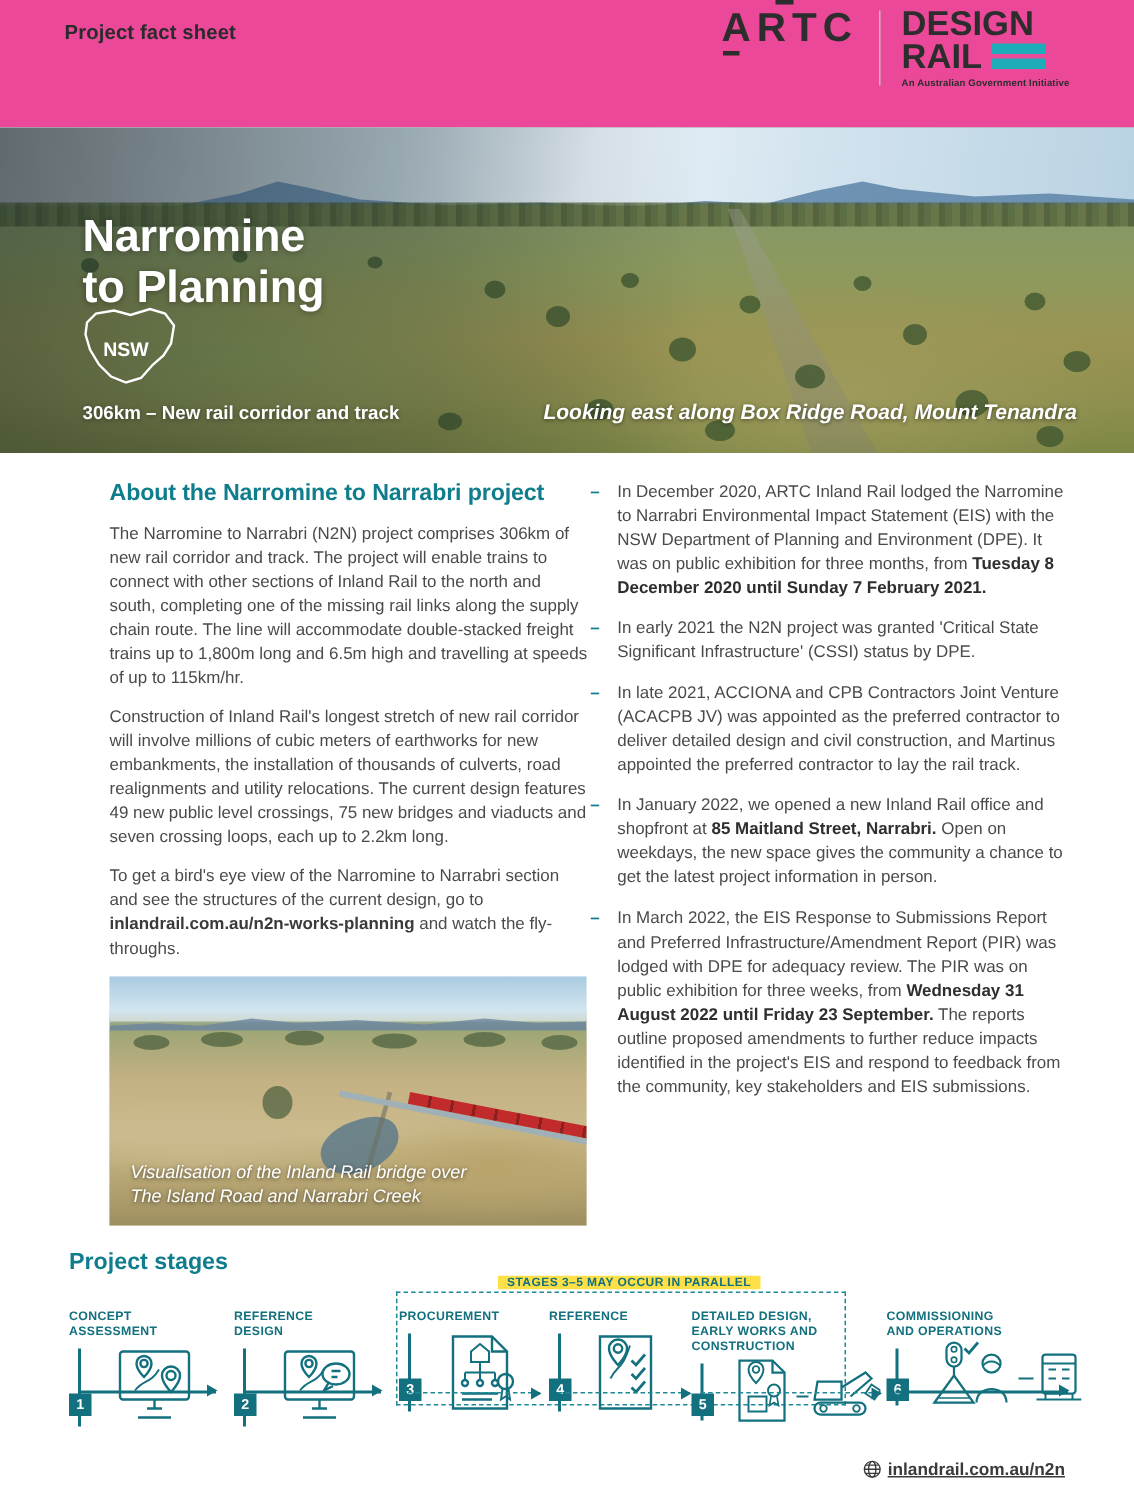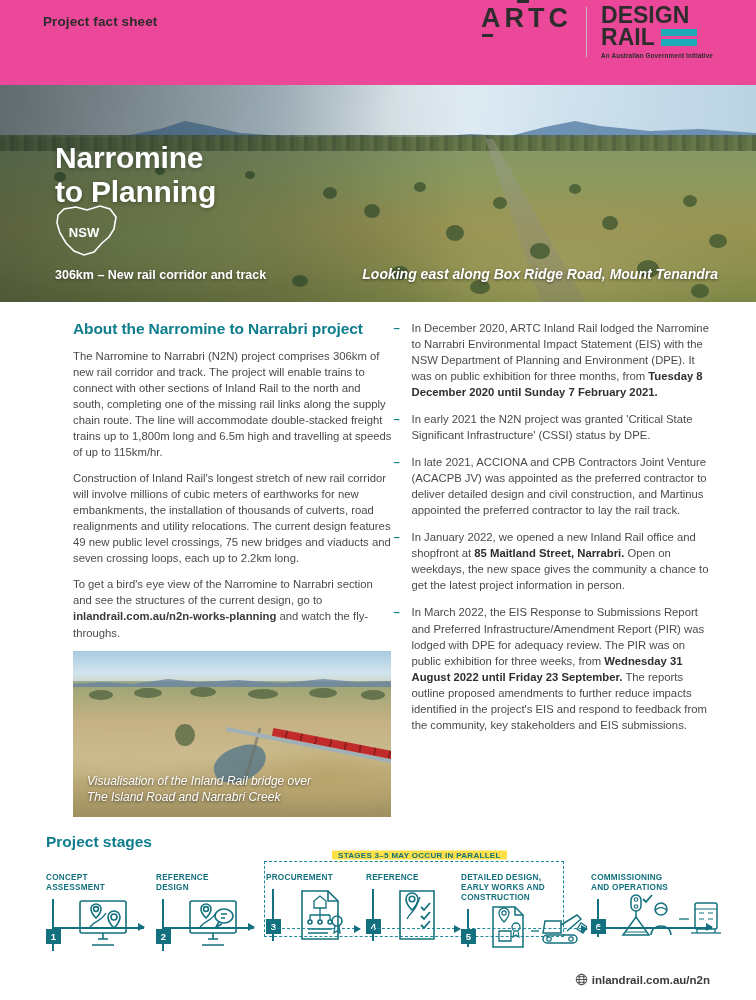--- a/index.html
+++ b/index.html
@@ -215,21 +215,21 @@
     border-left:7px solid #13707e;
     border-top:4.4px solid transparent;
     border-bottom:4.4px solid transparent;
   }
   .dashed-arrow { border-top:1.6px dashed #1c8a98; background:none !important; height:0 !important; }
 
   
   .footer {
     position:absolute; right:46px; bottom:14px;
     display:flex; align-items:center; gap:4px;
-    font-size:11.5px; font-weight:bold; color:#3a3a3a;
+    font-size:11.5px; font-weight:bold; color:#3a3a3a;text-decoration:underline;
   }
   .globe-icon { width:13px; height:13px; }
 </style>
 </head>
 <body>
 
 <div class="header">
   <div class="fact-sheet-title">Project fact sheet</div>
 
   <div class="logos">

